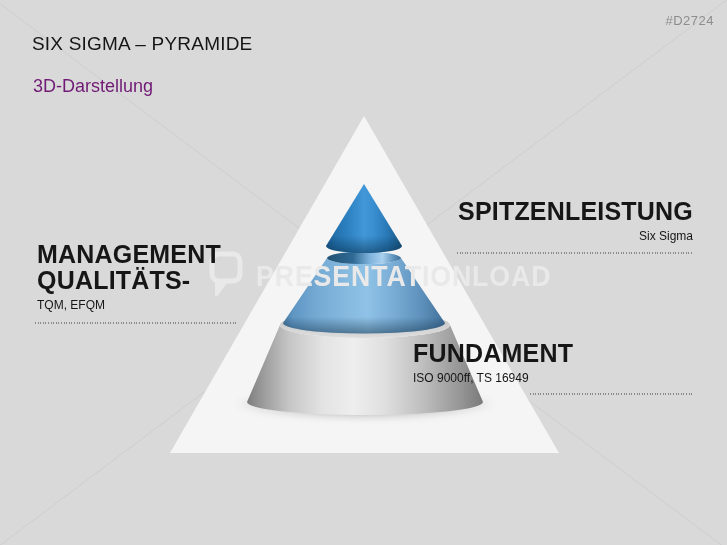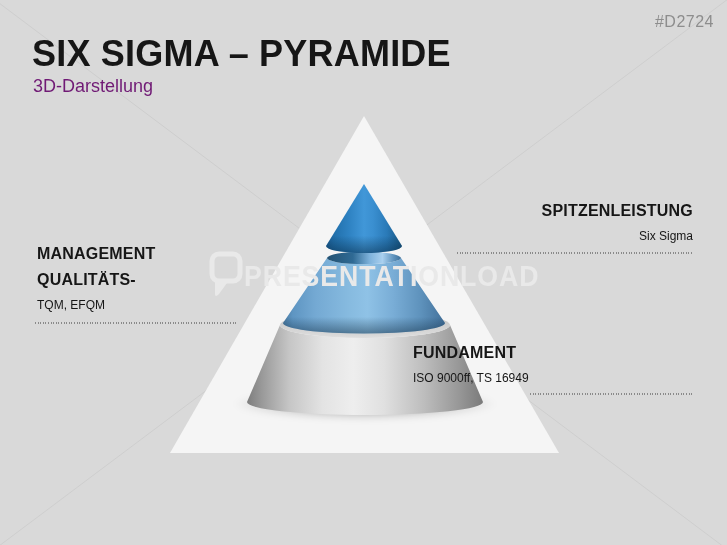--- a/index.html
+++ b/index.html
@@ -4,34 +4,34 @@
 <style>
   html,body{margin:0;padding:0;}
   body{
     width:727px;height:545px;position:relative;overflow:hidden;
     background:#d9d9d9;
     font-family:"Liberation Sans", sans-serif;
     -webkit-font-smoothing:antialiased;
   }
   .abs{position:absolute;}
   
-  .product-code{right:13px;top:13px;font-size:16px;color:#8d8d8d;letter-spacing:.5px;}
-  .slide-title{left:32px;top:33px;font-size:36px;color:#161616;letter-spacing:.2px;font-weight:700;}
+  .product-code{right:13px;top:13px;font-size:13px;color:#8d8d8d;letter-spacing:.5px;}
+  .slide-title{left:32px;top:33px;font-size:19px;color:#161616;letter-spacing:.2px;font-weight:400;}
   .slide-subtitle{left:33px;top:76px;font-size:18px;color:#701a75;}
   
   svg.scene{position:absolute;left:0;top:0;}
   
-  .watermark{left:208px;top:251px;display:flex;align-items:flex-start;pointer-events:none;}
+  .watermark{left:208px;top:251px;display:flex;align-items:flex-start;gap:12px;pointer-events:none;}
   .wm-text{
     font-size:29px;font-weight:700;color:#e9e9e9;letter-spacing:1px;
     transform:scaleX(.92);transform-origin:left top;margin-top:9px;white-space:nowrap;
   }
   
   .label-block{color:#161616;}
-  .label-title{font-size:16px;font-weight:700;line-height:26px;letter-spacing:.2px;}
+  .label-title{font-size:25px;font-weight:700;line-height:26px;letter-spacing:.2px;}
   .label-sub{font-size:12px;line-height:19px;margin-top:3px;}
   .label-left{left:37px;top:241px;text-align:left;width:220px;}
   .label-topright{right:34px;top:198px;text-align:right;width:280px;}
   .label-bottomright{right:34px;top:340px;width:280px;}
   .dots{
     height:1.5px;
     background:repeating-linear-gradient(90deg,#8a8a8a 0,#8a8a8a 1px,transparent 1px,transparent 2.6px);
   }
   .dots-left{left:35px;top:322px;width:202px;}
   .dots-topright{left:457px;top:252px;width:235px;}

